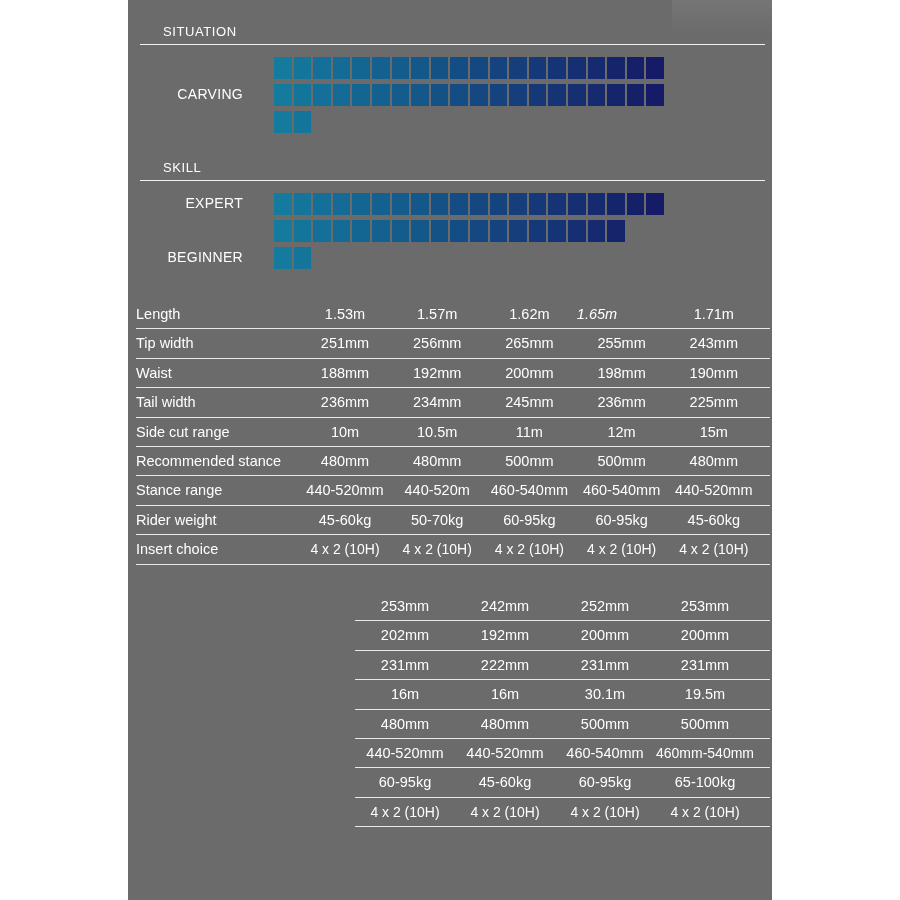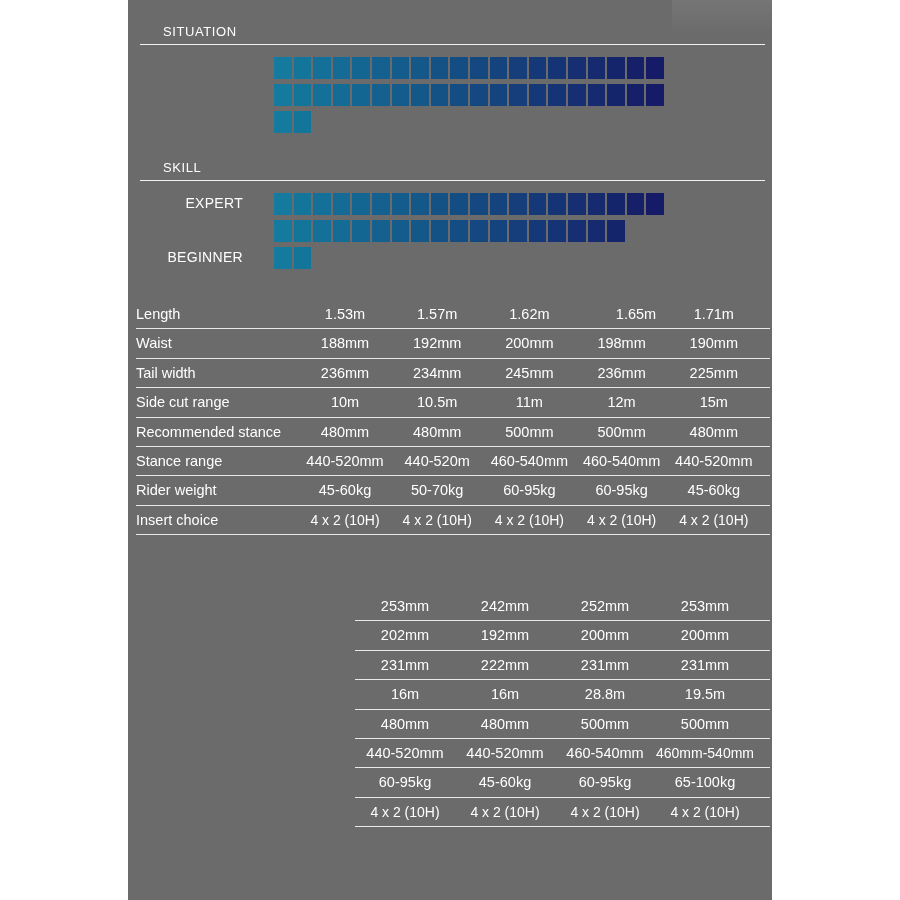--- a/index.html
+++ b/index.html
@@ -100,20 +100,21 @@
           <div class="seg" style="background: rgb(21, 57, 120);"></div>
           <div class="seg" style="background: rgb(21, 52, 117);"></div>
           <div class="seg" style="background: rgb(21, 47, 114);"></div>
           <div class="seg" style="background: rgb(21, 42, 111);"></div>
           <div class="seg" style="background: rgb(21, 37, 108);"></div>
           <div class="seg" style="background: rgb(21, 32, 105);"></div>
           <div class="seg" style="background: rgb(21, 27, 102);"></div>
         </div>
       </div>
       <div class="bar-row" style="left: 0px; top: 83px; width: 900px;">
+        <div class="bar-label" style="right: 657px;">CARVING</div>
         <div class="bar-track" style="left: 274px;">
           <div class="seg" style="background: rgb(20, 122, 158);"></div>
           <div class="seg" style="background: rgb(20, 117, 155);"></div>
           <div class="seg" style="background: rgb(20, 112, 152);"></div>
           <div class="seg" style="background: rgb(20, 107, 149);"></div>
           <div class="seg" style="background: rgb(20, 102, 146);"></div>
           <div class="seg" style="background: rgb(20, 97, 143);"></div>
           <div class="seg" style="background: rgb(20, 92, 140);"></div>
           <div class="seg" style="background: rgb(20, 87, 137);"></div>
           <div class="seg" style="background: rgb(20, 82, 134);"></div>
@@ -193,22 +194,31 @@
           <div class="seg" style="background: rgb(20, 117, 155);"></div>
         </div>
       </div>
     </div>
   <div id="table-primary" class="tbl" style="left: 136px; top: 300px; width: 634px;">
       <div class="trow">
         <div class="rowlabel">Length</div>
         <div class="cell" style="left: 159px; width: 100px;">1.53m</div>
         <div class="cell" style="left: 251.2px; width: 100px;">1.57m</div>
         <div class="cell" style="left: 343.4px; width: 100px;">1.62m</div>
-        <div class="cell" style="left: 450px; width: 100px;">1.65m</div>
+        <div class="cell" style="left: 411px; width: 100px; font-style: italic;">1.65m</div>
         <div class="cell" style="left: 527.8px; width: 100px;">1.71m</div>
+        <div class="rule"></div>
+      </div>
+      <div class="trow">
+        <div class="rowlabel">Tip width</div>
+        <div class="cell" style="left: 159px; width: 100px;">251mm</div>
+        <div class="cell" style="left: 251.2px; width: 100px;">256mm</div>
+        <div class="cell" style="left: 343.4px; width: 100px;">265mm</div>
+        <div class="cell" style="left: 435.6px; width: 100px;">255mm</div>
+        <div class="cell" style="left: 527.8px; width: 100px;">243mm</div>
         <div class="rule"></div>
       </div>
       <div class="trow">
         <div class="rowlabel">Waist</div>
         <div class="cell" style="left: 159px; width: 100px;">188mm</div>
         <div class="cell" style="left: 251.2px; width: 100px;">192mm</div>
         <div class="cell" style="left: 343.4px; width: 100px;">200mm</div>
         <div class="cell" style="left: 435.6px; width: 100px;">198mm</div>
         <div class="cell" style="left: 527.8px; width: 100px;">190mm</div>
         <div class="rule"></div>
@@ -286,21 +296,21 @@
       <div class="trow">
         <div class="cell" style="left: -2px; width: 104px;">231mm</div>
         <div class="cell" style="left: 98px; width: 104px;">222mm</div>
         <div class="cell" style="left: 198px; width: 104px;">231mm</div>
         <div class="cell" style="left: 298px; width: 104px;">231mm</div>
         <div class="rule"></div>
       </div>
       <div class="trow">
         <div class="cell" style="left: -2px; width: 104px;">16m</div>
         <div class="cell" style="left: 98px; width: 104px;">16m</div>
-        <div class="cell" style="left: 198px; width: 104px;">28.8m</div>
+        <div class="cell" style="left: 198px; width: 104px;">30.1m</div>
         <div class="cell" style="left: 298px; width: 104px;">19.5m</div>
         <div class="rule"></div>
       </div>
       <div class="trow">
         <div class="cell" style="left: -2px; width: 104px;">480mm</div>
         <div class="cell" style="left: 98px; width: 104px;">480mm</div>
         <div class="cell" style="left: 198px; width: 104px;">500mm</div>
         <div class="cell" style="left: 298px; width: 104px;">500mm</div>
         <div class="rule"></div>
       </div>

